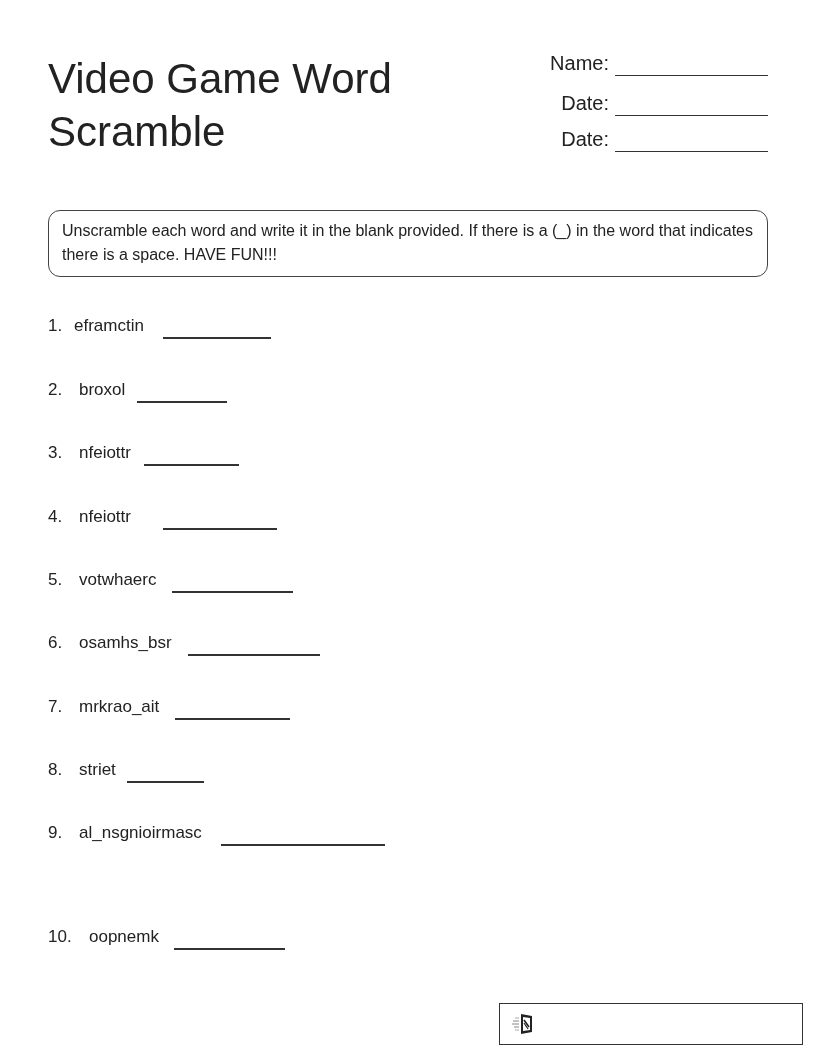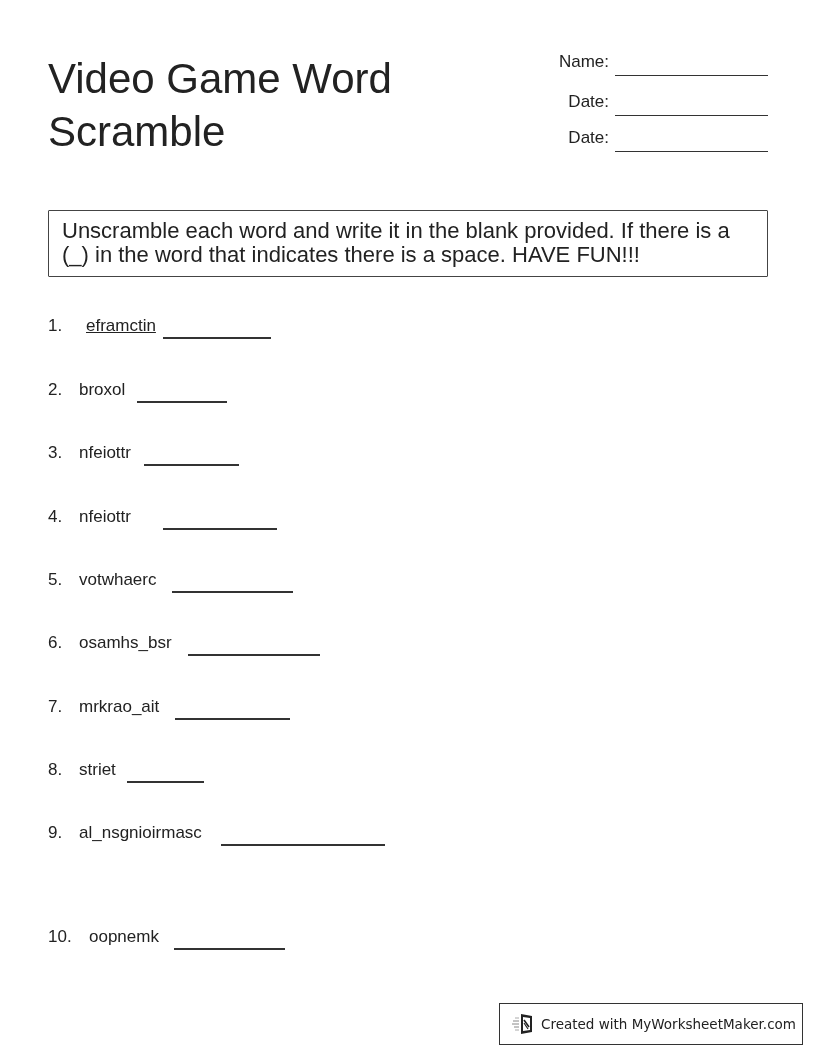--- a/index.html
+++ b/index.html
@@ -35,41 +35,41 @@
     .info-row {
       position: absolute;
       left: 0;
       width: 248px;
       height: 28px;
     }
     .info-label {
       position: absolute;
       right: 159px;
       top: 2px;
-      font-size: 17px;
+      font-size: 20px;
       color: #222222;
       white-space: nowrap;
     }
     .info-line {
       position: absolute;
       left: 95px;
       width: 153px;
       top: 25px;
       height: 0;
       border-bottom: 1.5px solid #333333;
     }
     .instructions {
       position: absolute;
       left: 48px;
       top: 210px;
       width: 692px;
       padding: 8px 13px 9px 13px;
       border: 1.5px solid #444444;
-      border-radius: 1px;
-      font-size: 22px;
+      border-radius: 12px;
+      font-size: 16px;
       line-height: 24px;
       color: #222222;
     }
     .items {
       position: absolute;
       left: 48px;
       top: 314px;
       width: 700px;
     }
     .item {
@@ -137,21 +137,21 @@
     <span class="info-label">Date:</span>
     <span class="info-line"></span>
   </div>
 </div>
 
 <div class="instructions">Unscramble each word and write it in the blank provided. If there is a (_) in the word that indicates there is a space. HAVE FUN!!!</div>
 
 <div class="items">
   <div class="item" style="top:0px;">
     <span class="item-num">1.</span>
-    <span class="item-word" style="left:38px;text-decoration:underline;">eframctin</span>
+    <span class="item-word" style="left:26px;">eframctin</span>
     <span class="item-blank" style="left:115px;width:108px;"></span>
   </div>
   <div class="item" style="top:64px;">
     <span class="item-num">2.</span>
     <span class="item-word" style="left:31px;">broxol</span>
     <span class="item-blank" style="left:89px;width:90px;"></span>
   </div>
   <div class="item" style="top:127px;">
     <span class="item-num">3.</span>
     <span class="item-word" style="left:31px;">nfeiottr</span>
@@ -201,14 +201,13 @@
       <line x1="0" y1="11" x2="7" y2="11" stroke="#888" stroke-width="1"></line>
       <line x1="2" y1="14" x2="7" y2="14" stroke="#888" stroke-width="1"></line>
       <line x1="3" y1="5" x2="7" y2="5" stroke="#aaa" stroke-width="1"></line>
       <line x1="3" y1="17" x2="7" y2="17" stroke="#aaa" stroke-width="1"></line>
       <polygon points="9,1 20,3 20,19 9,21" fill="#222"></polygon>
       <polygon points="11,4 18,5 18,17 11,18" fill="#fff"></polygon>
       <line x1="12" y1="7" x2="17" y2="14" stroke="#222" stroke-width="1.6"></line>
       <line x1="12" y1="10" x2="16" y2="16" stroke="#222" stroke-width="1.2"></line>
     </svg>
   </span>
-  <span>Created with MyWorksheetMaker.com</span>
 </div>
 
 </body></html>

